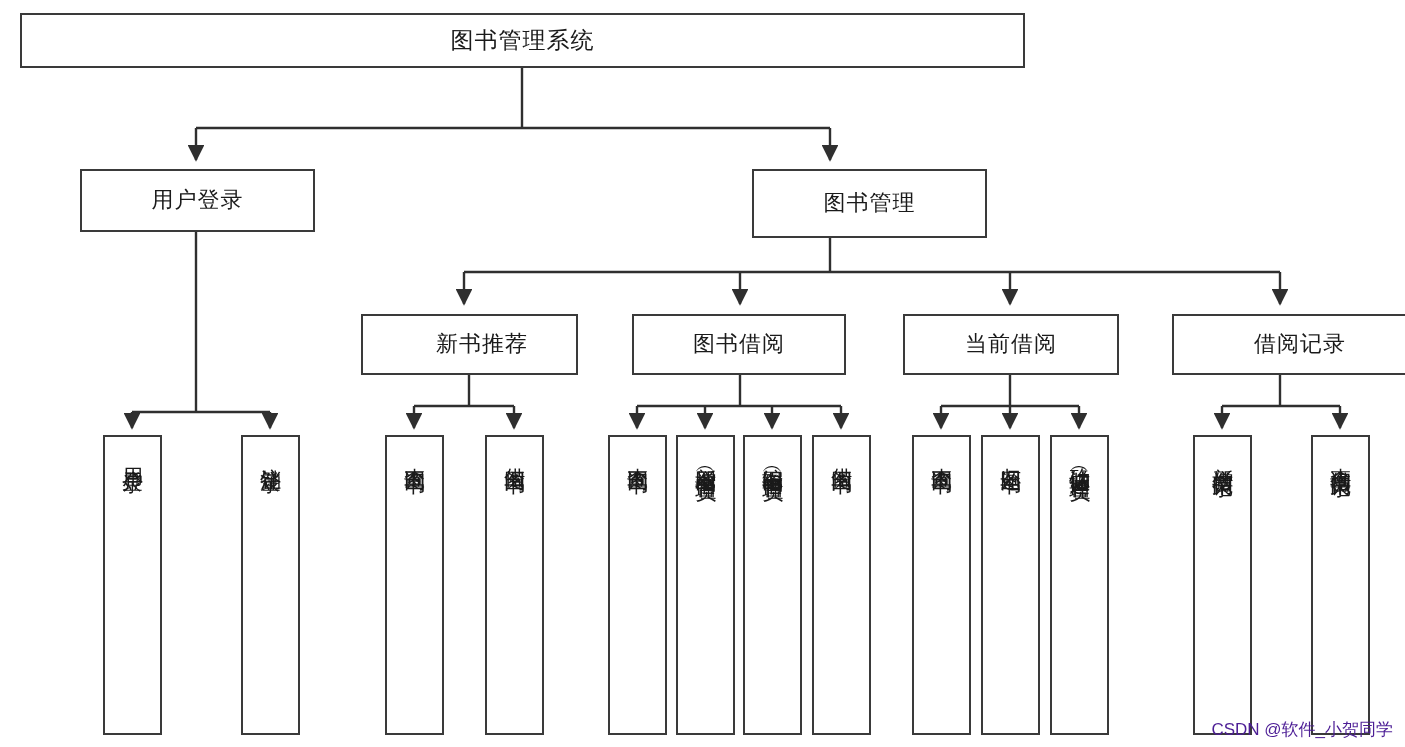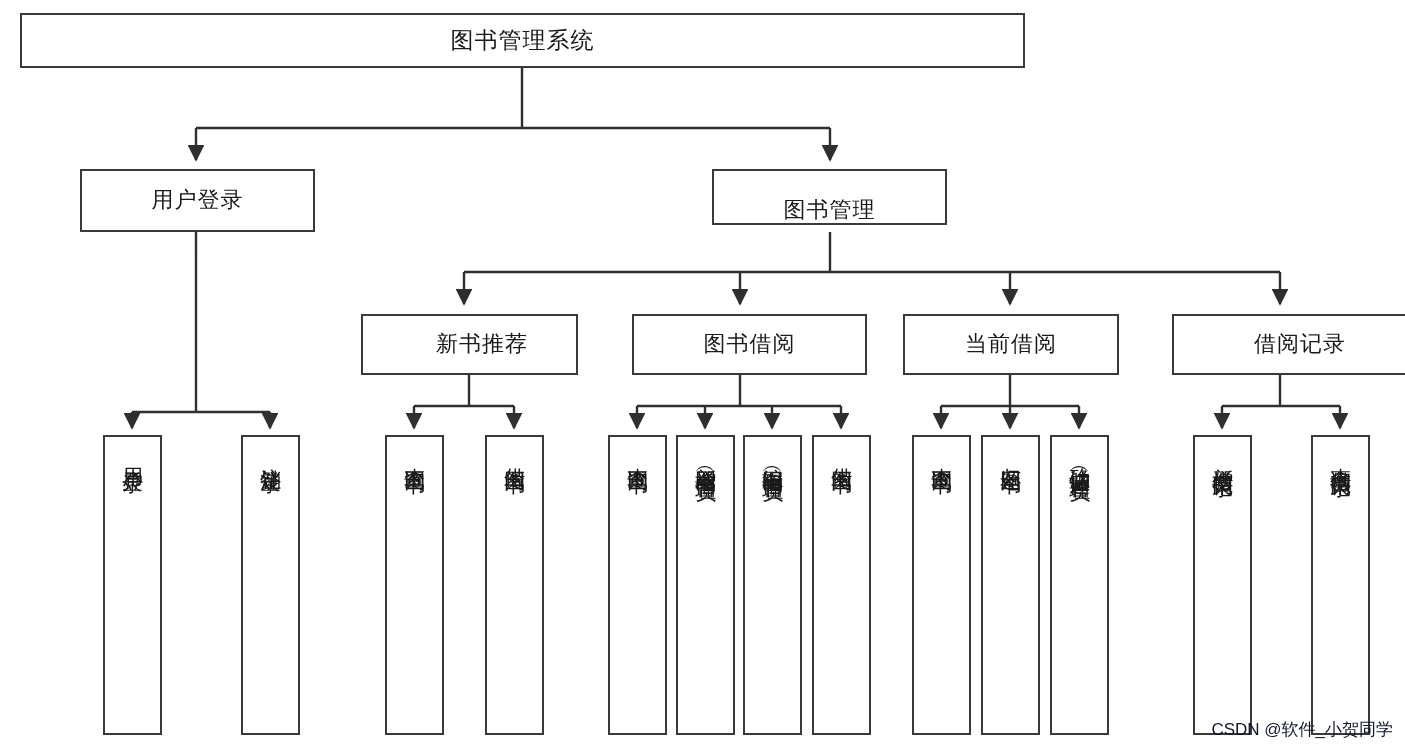--- a/index.html
+++ b/index.html
@@ -63,21 +63,21 @@
     font-size: 21px;
     line-height: 1.35;
     letter-spacing: 2px;
     white-space: nowrap;
   }
   #watermark {
     position: absolute;
     right: 12px;
     bottom: 6px;
     font-size: 17px;
-    color: #0f172a;
+    color: #4c1d95;
     z-index: 3;
     white-space: nowrap;
     user-select: none;
   }
 </style>
 </head>
 <body>
 
 <div id="diagram-root">
 
@@ -131,28 +131,28 @@
     </g>
   </svg>
 
   <div class="node horiz root" style="left:20px; top:13px; width:1005px; height:55px;">
     <span class="node-label">图书管理系统</span>
   </div>
 
   <div class="node horiz" style="left:80px; top:169px; width:235px; height:63px;">
     <span class="node-label">用户登录</span>
   </div>
-  <div class="node horiz" style="left:712px; top:169px; width:235px; height:56px;align-items:flex-end;">
+  <div class="node horiz" style="left:752px; top:169px; width:235px; height:69px;">
     <span class="node-label">图书管理</span>
   </div>
 
   <div class="node horiz" style="left:361px; top:314px; width:217px; height:61px;padding-left:25px;">
     <span class="node-label">新书推荐</span>
   </div>
-  <div class="node horiz" style="left:632px; top:314px; width:235px; height:61px;">
+  <div class="node horiz" style="left:632px; top:314px; width:214px; height:61px;">
     <span class="node-label">图书借阅</span>
   </div>
   <div class="node horiz" style="left:903px; top:314px; width:216px; height:61px;">
     <span class="node-label">当前借阅</span>
   </div>
   <div class="node horiz" style="left:1172px; top:314px; width:256px; height:61px;">
     <span class="node-label">借阅记录</span>
   </div>
 
   <div class="node vert" style="left:103px; top:435px; width:59px; height:300px;">

